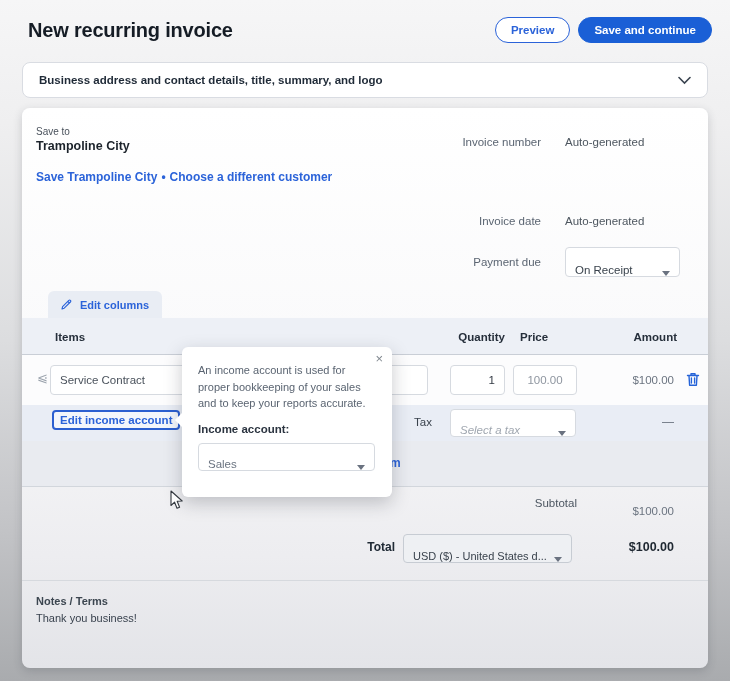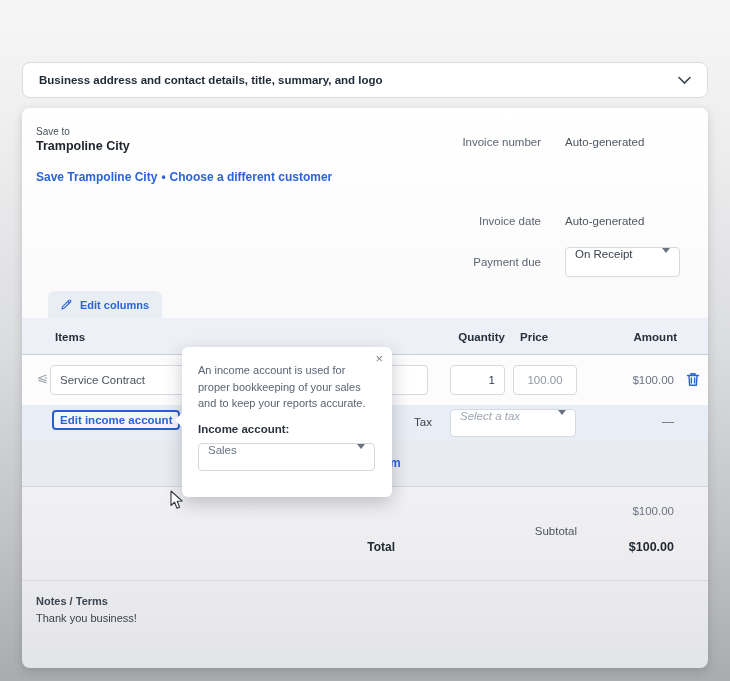--- a/index.html
+++ b/index.html
@@ -27,21 +27,21 @@
   .billto-label { position:absolute; left:14px; top:18px; font-size:10px; color:#4a525c; }
   .billto-name  { position:absolute; left:14px; top:31px; font-size:12.5px; font-weight:bold; color:#1c232b; }
   .customer-links { position:absolute; left:14px; top:62px; font-size:12px; font-weight:bold; color:#2b63d9; }
   .customer-links .sep { color:#2b63d9; padding:0 4px; }
   .link { color:#2b63d9; cursor:pointer; }
   
   .meta-row { position:absolute; right:28px; display:flex; align-items:center; gap:24px; }
   .meta-label { font-size:11.5px; color:#5b6572; text-align:right; }
   .meta-value { width:115px; font-size:11.5px; color:#4d565f; }
   .meta-input { width:115px; height:30px; border:1px solid #d6dae0; border-radius:4px; background:#fff; font-family:inherit; font-size:11.5px; padding:0 8px; color:#39424c; }
-  .sel { height:30px; background:#fff; border:1px solid #d6dae0; border-radius:4px; display:flex; align-items:flex-start;
+  .sel { height:30px; background:#fff; border:1px solid #d6dae0; border-radius:4px; display:flex; align-items:flex-end;
     justify-content:space-between; padding:0 9px; font-size:11.5px; color:#39424c; cursor:pointer; }
   .caret { width:0; height:0; border-left:4px solid transparent; border-right:4px solid transparent; border-top:5px solid #6a7280; flex:none; margin-left:6px; }
   
   .edit-columns-tab { position:absolute; left:26px; top:183px; height:27px; background:#e9edf4;
     border-radius:6px 6px 0 0; display:flex; align-items:center; gap:8px; padding:0 13px;
     color:#2b63d9; font-weight:bold; font-size:11px; cursor:pointer; }
   
   .items-header { position:absolute; left:0; right:0; top:210px; height:37px; background:#edf0f6; border-bottom:1px solid #c9ced6; }
   .th { position:absolute; top:13px; font-size:11.5px; font-weight:bold; color:#262f3b; }
   .th-items    { left:33px; }
@@ -61,21 +61,21 @@
   .edit-income { position:absolute; left:30px; top:5px; border:2px solid #2b5fd0; border-radius:4px; padding:2px 6px;
     color:#2b63d9; font-weight:bold; font-size:11.5px; background:#f3f6fb; cursor:pointer; }
   .tax-label { position:absolute; right:276px; top:11px; font-size:11.5px; color:#39424c; }
   .tax-sel { position:absolute; left:428px; top:4px; width:126px; height:28px; }
   .tax-placeholder { font-style:italic; color:#a0a7b0; }
   .tax-dash { position:absolute; right:34px; top:10px; font-size:12px; color:#6b7480; }
   
   .add-row { position:absolute; left:0; right:0; top:333px; height:46px; background:#e9ebf0; border-bottom:1px solid #d2d6dc; }
   .add-item-link { position:absolute; left:310px; top:15px; font-size:12px; font-weight:bold; color:#2b63d9; cursor:pointer; }
   
-  .subtotal-label { position:absolute; right:131px; top:417px; font-size:11.5px; color:#4c5661; }
+  .subtotal-label { position:absolute; right:131px; top:389px; font-size:11.5px; color:#4c5661; }
   .subtotal-value { position:absolute; right:34px;  top:397px; font-size:11.5px; color:#6b7480; }
   .total-label { position:absolute; right:313px; top:432px; font-size:12px; font-weight:bold; color:#202a35; }
   .currency-sel { position:absolute; left:381px; top:426px; width:169px; height:29px; background:#eef0f3; font-size:11px; border:1px solid #c7ccd3; }
   .currency-sel .sel-text { white-space:nowrap; overflow:hidden; }
   .total-value { position:absolute; right:34px; top:432px; font-size:12.5px; font-weight:bold; color:#1d2630; }
   
   .notes-divider { position:absolute; left:0; right:0; top:472px; border-top:1px solid #d6d9de; }
   .notes-label { position:absolute; left:14px; top:487px; font-size:11px; font-weight:bold; color:#3c4650; }
   .notes-value { position:absolute; left:14px; top:504px; font-size:11px; color:#39424e; }
   
@@ -88,20 +88,27 @@
   .tooltip-sel { margin-top:8px; width:177px; height:28px; color:#6a7380; }
   
   .cursor { position:absolute; left:170px; top:490px; z-index:30; pointer-events:none; }
   .icon { line-height:0; display:inline-flex; }
 </style>
 </head>
 <body>
 
 <div class="screen">
 
+  <div class="header">
+    <div class="page-title">New recurring invoice</div>
+    <div class="header-actions">
+      <button class="btn btn-outline">Preview</button>
+      <button class="btn btn-primary">Save and continue</button>
+    </div>
+  </div>
 
   <div class="accordion">
     <span>Business address and contact details, title, summary, and logo</span>
     <span class="icon">
       <svg width="13" height="9" viewBox="0 0 13 9">
           <path d="M1 1.5 L6.5 7 L12 1.5" fill="none" stroke="#3a4450" stroke-width="1.6" stroke-linecap="round"></path>
         </svg>
     </span>
   </div>
 
@@ -168,20 +175,24 @@
       <span class="tax-dash">—</span>
     </div>
 
     <div class="add-row">
       <span class="add-item-link">Add an item</span>
     </div>
 
     <span class="subtotal-label">Subtotal</span>
     <span class="subtotal-value">$100.00</span>
     <span class="total-label">Total</span>
+    <div class="sel currency-sel">
+      <span class="sel-text">USD ($) - United States d...</span>
+      <span class="caret"></span>
+    </div>
     <span class="total-value">$100.00</span>
 
     <div class="notes-divider"></div>
     <div class="notes-label">Notes / Terms</div>
     <div class="notes-value">Thank you business!</div>
   </div>
 
   <div class="tooltip">
     <div class="tooltip-arrow"></div>
     <span class="tooltip-close">×</span>

